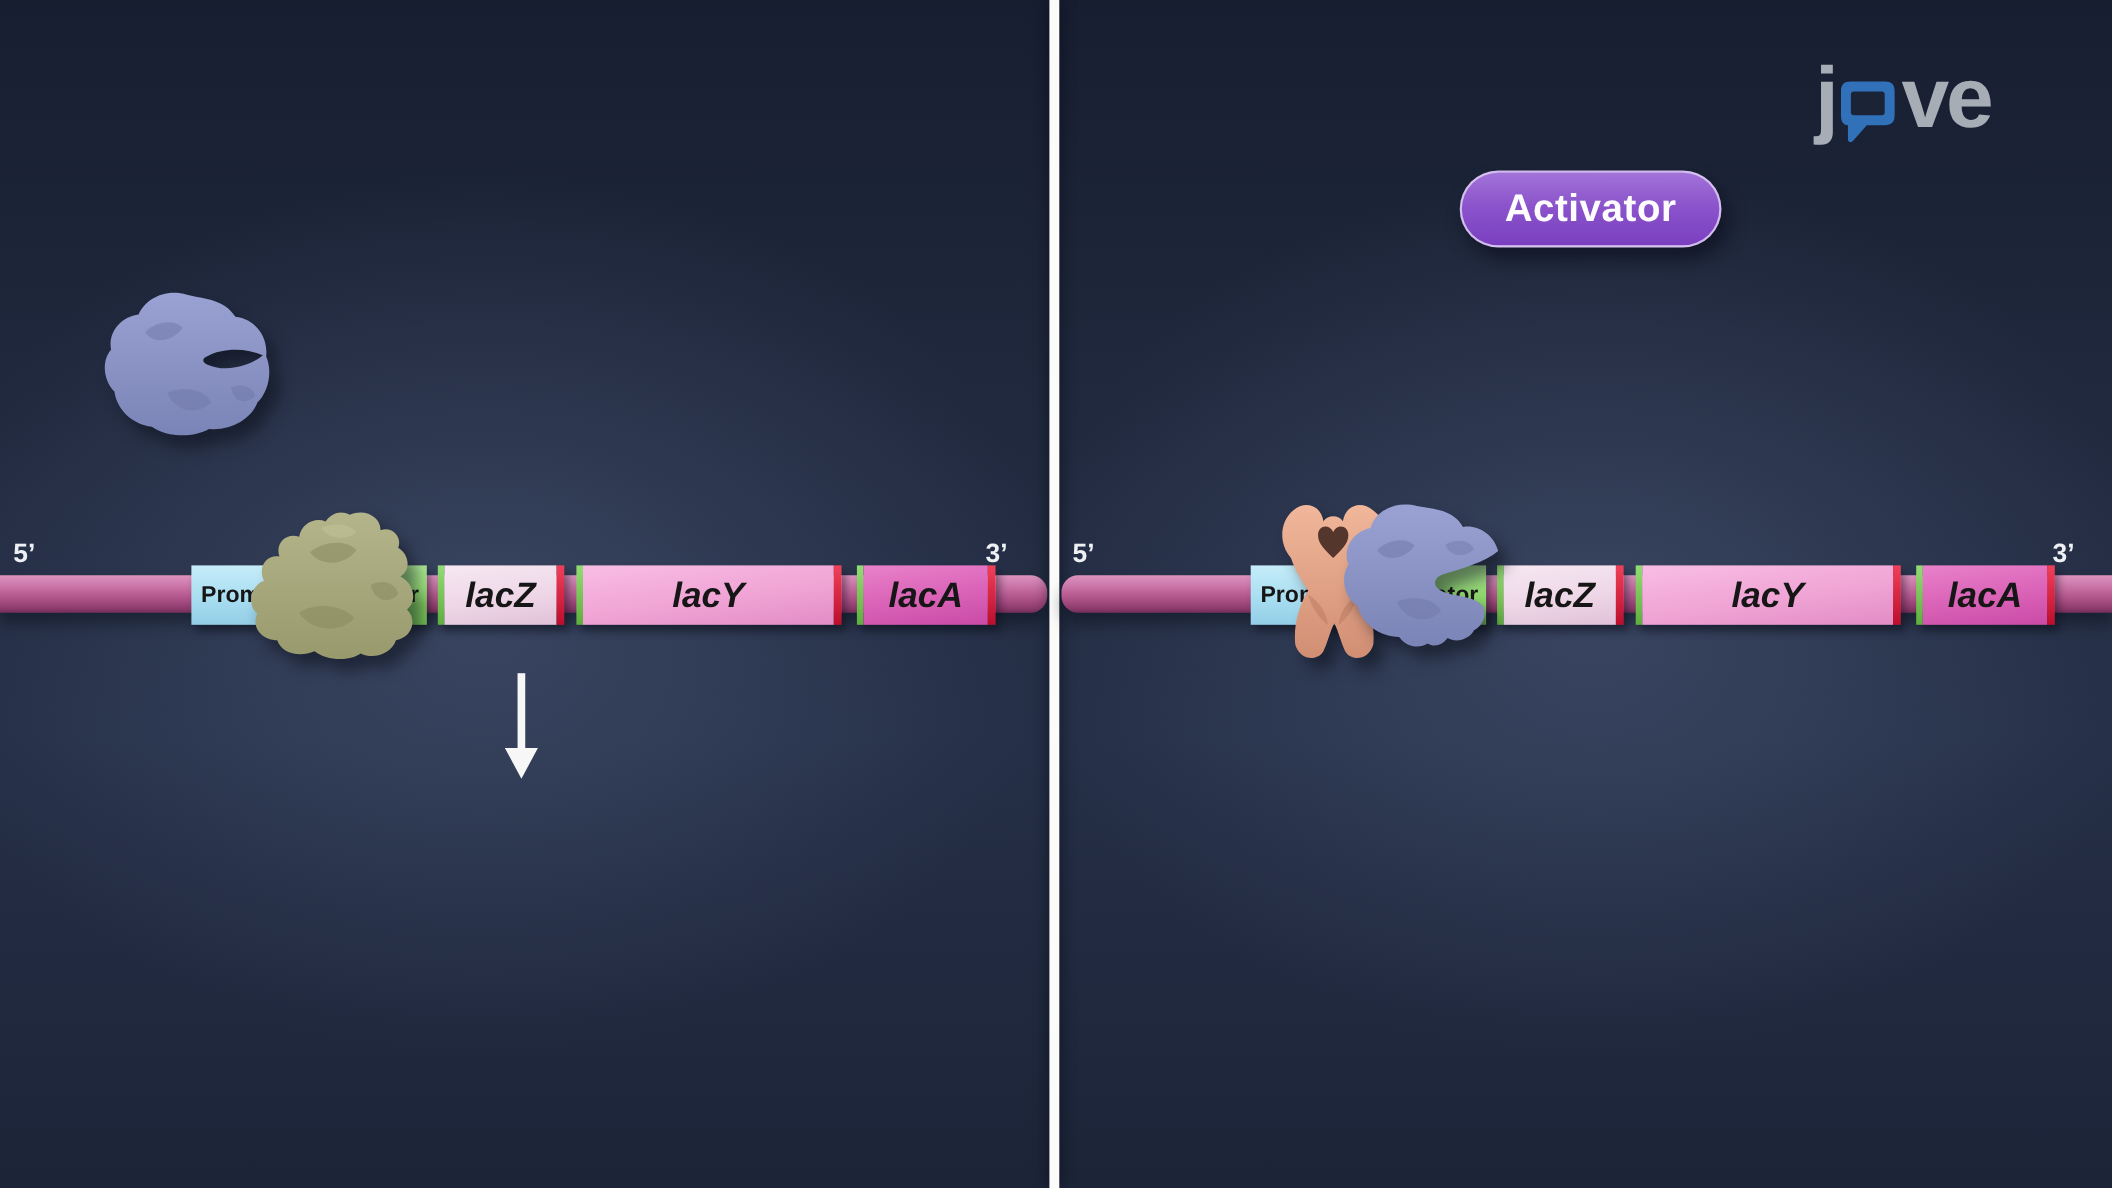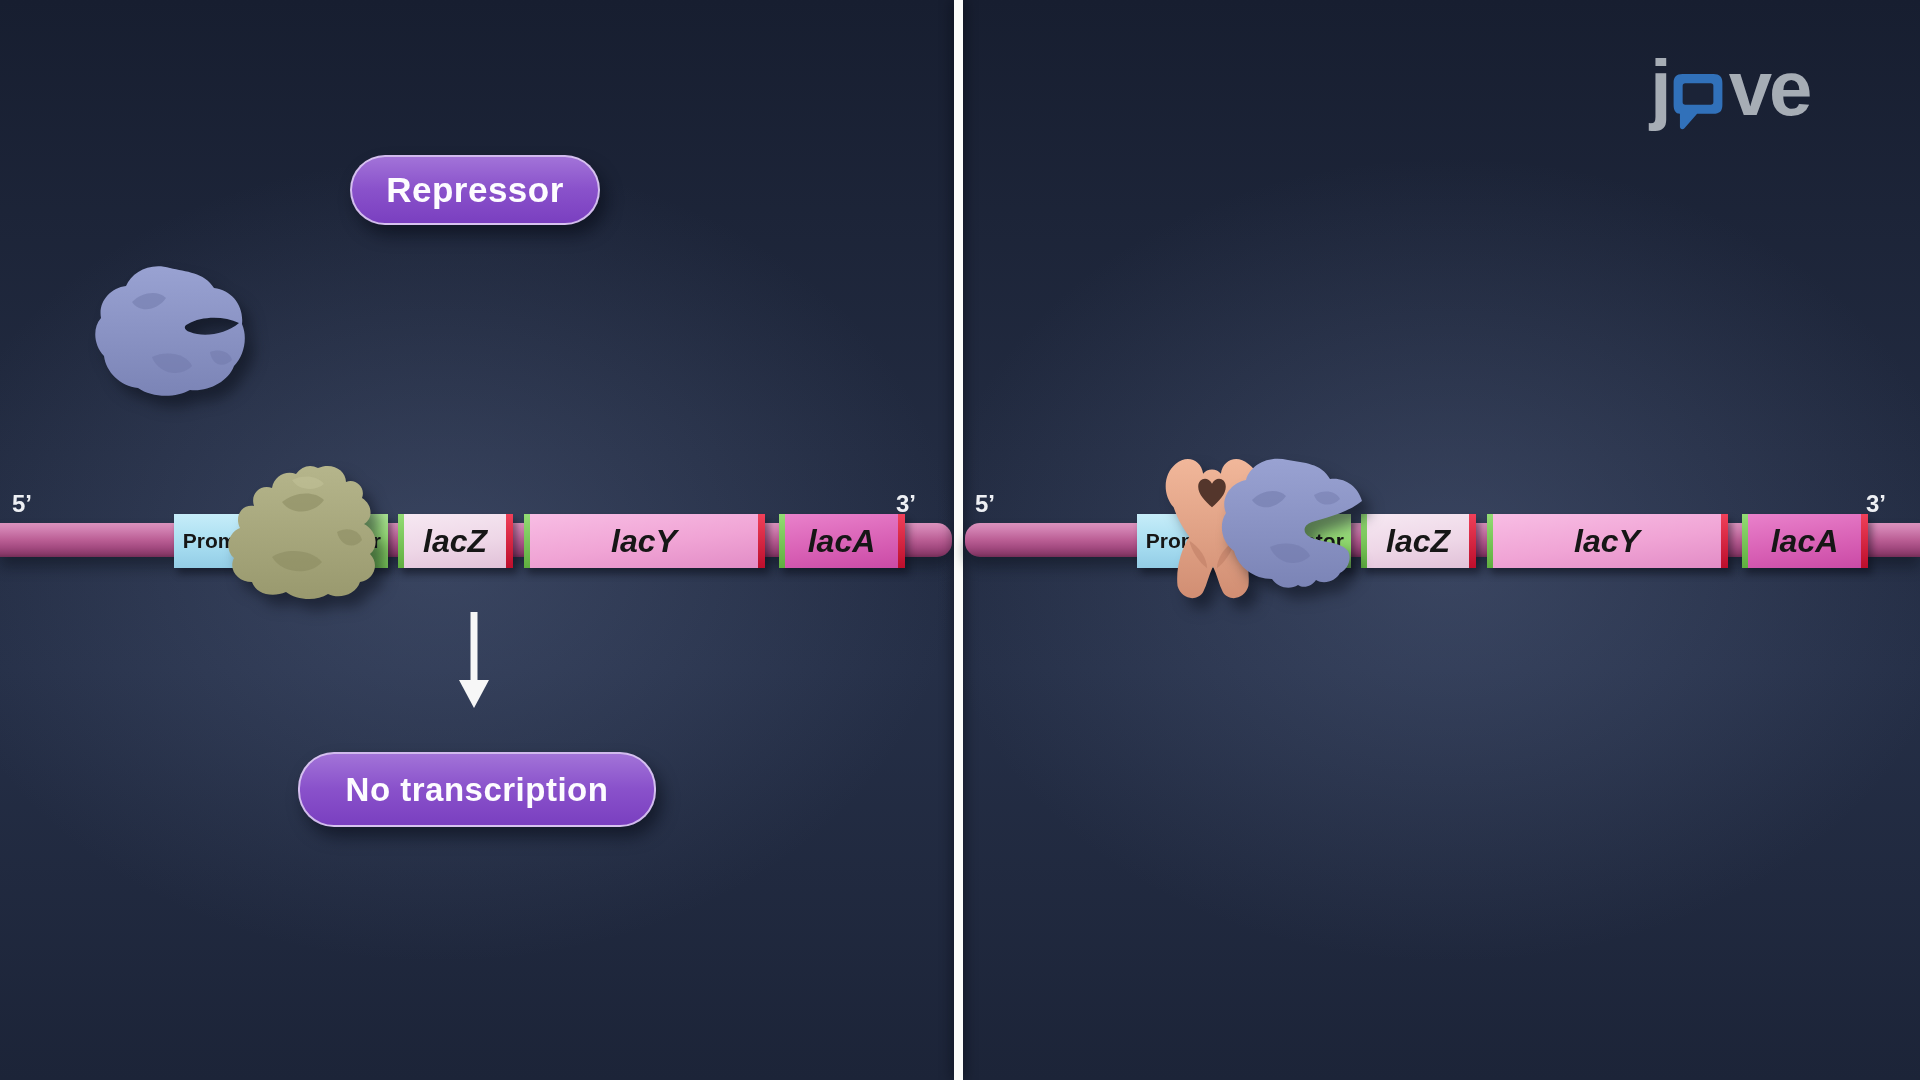--- a/index.html
+++ b/index.html
@@ -66,21 +66,20 @@
   .logo-letter{font-size:78px;font-weight:800;line-height:80px;color:#b3b9c1;letter-spacing:-3px;}
   .logo-bubble{width:56px;height:74px;margin:0 3px -12px 1px;}
   .layer{position:absolute;inset:0;}
 </style>
 </head>
 <body>
 
 <div class="stage">
 
   <section class="layer">
-    <div class="pill pill-repressor">Repressor</div>
 
     <svg class="blob blob-float" viewBox="0 0 160 135">
       <defs>
         <linearGradient id="gPolyL" x1="0" y1="0" x2="0" y2="1">
           <stop offset="0" stop-color="#99a2d2"></stop>
             <stop offset="1" stop-color="#7b84b6"></stop>
         </linearGradient>
       </defs>
       <path fill="url(#gPolyL)" fill-rule="evenodd" d="M78,6 C58,0 40,10 34,24 C18,26 6,40 9,56 C0,66 2,84 12,94 C14,110 28,124 46,126
            C60,136 84,136 98,128 C116,130 136,120 142,104 C152,94 156,76 150,62
@@ -133,26 +132,26 @@
       <path d="M60,40 C72,30 92,28 102,38 C92,52 70,54 60,40 Z" fill="#85855c" opacity=".5"></path>
       <path d="M50,95 C65,85 90,88 100,100 C88,114 60,112 50,95 Z" fill="#85855c" opacity=".45"></path>
       <path d="M115,70 C125,64 138,68 140,78 C132,88 118,84 115,70 Z" fill="#85855c" opacity=".45"></path>
       <path d="M70,18 C82,12 96,14 102,22 C92,30 76,28 70,18 Z" fill="#c4c49a" opacity=".5"></path>
     </svg>
 
     <svg class="arrow" viewBox="0 0 30 100">
       <line x1="15" y1="2" x2="15" y2="72" stroke="#f7f7f7" stroke-width="7"></line>
       <polygon points="0,70 30,70 15,98" fill="#f7f7f7"></polygon>
     </svg>
-    <div class="pill pill-result">No transcription</div>
   </section>
 
   <div class="divider"></div>
 
   <section class="layer">
+    <div class="pill pill-activator">Activator</div>
 
     <span class="prime five-r">5’</span>
     <span class="prime three-r">3’</span>
 
     <div class="strand strand-r"></div>
 
     <div class="gbox box-promoter pm-r">
       <span class="plabel">Promoter</span>
     </div>
     <div class="gbox box-operator op-r">

